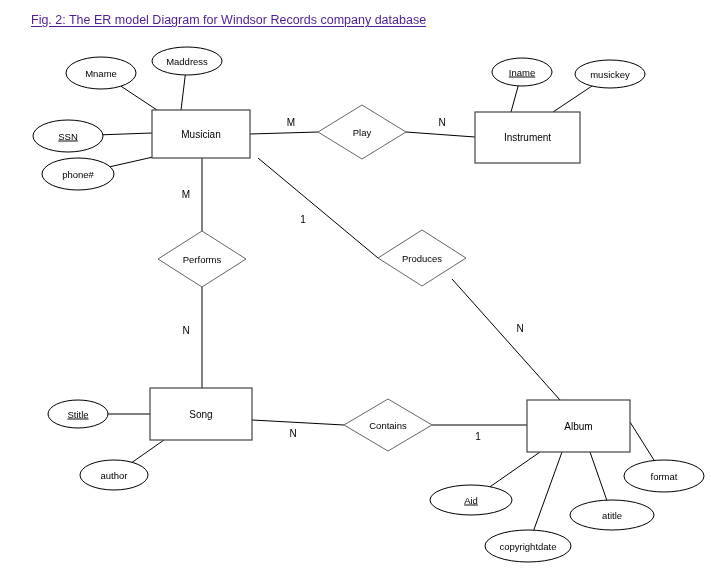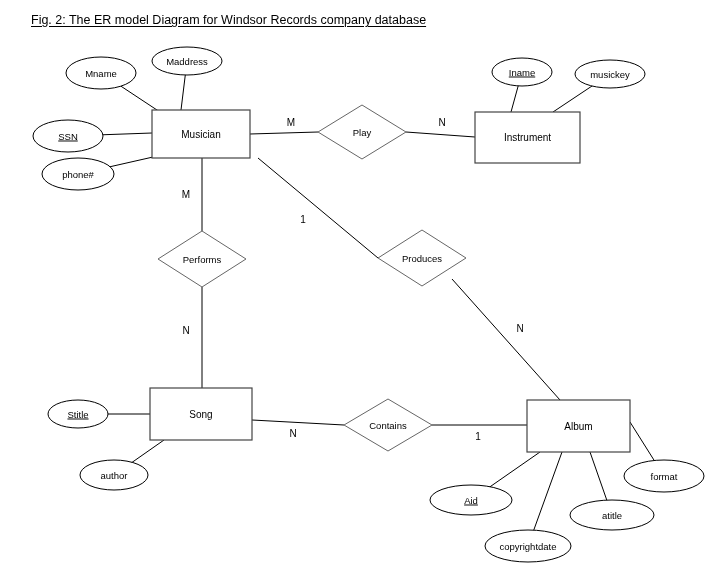--- a/index.html
+++ b/index.html
@@ -20,21 +20,21 @@
     width: 711px;
     height: 572px;
     background: #ffffff;
   }
   .figure-title {
     position: absolute;
     left: 31px;
     top: 13px;
     font-size: 12.5px;
     font-family: "Liberation Sans", sans-serif;
-    color: #000000;
+    color: #4c1d95;
     text-decoration: underline;
     text-underline-offset: 2px;
     white-space: nowrap;
   }
   svg#er-canvas {
     position: absolute;
     left: 0;
     top: 0;
     width: 711px;
     height: 572px;

